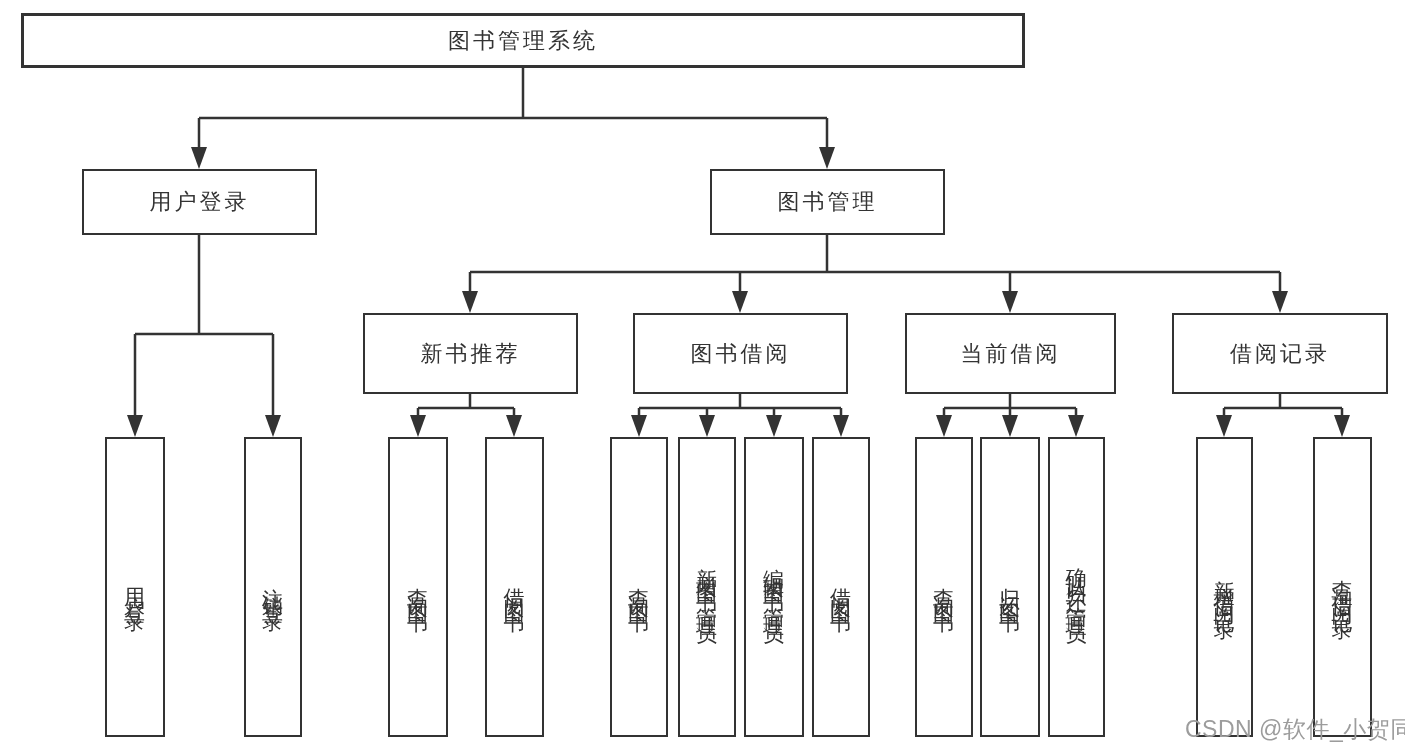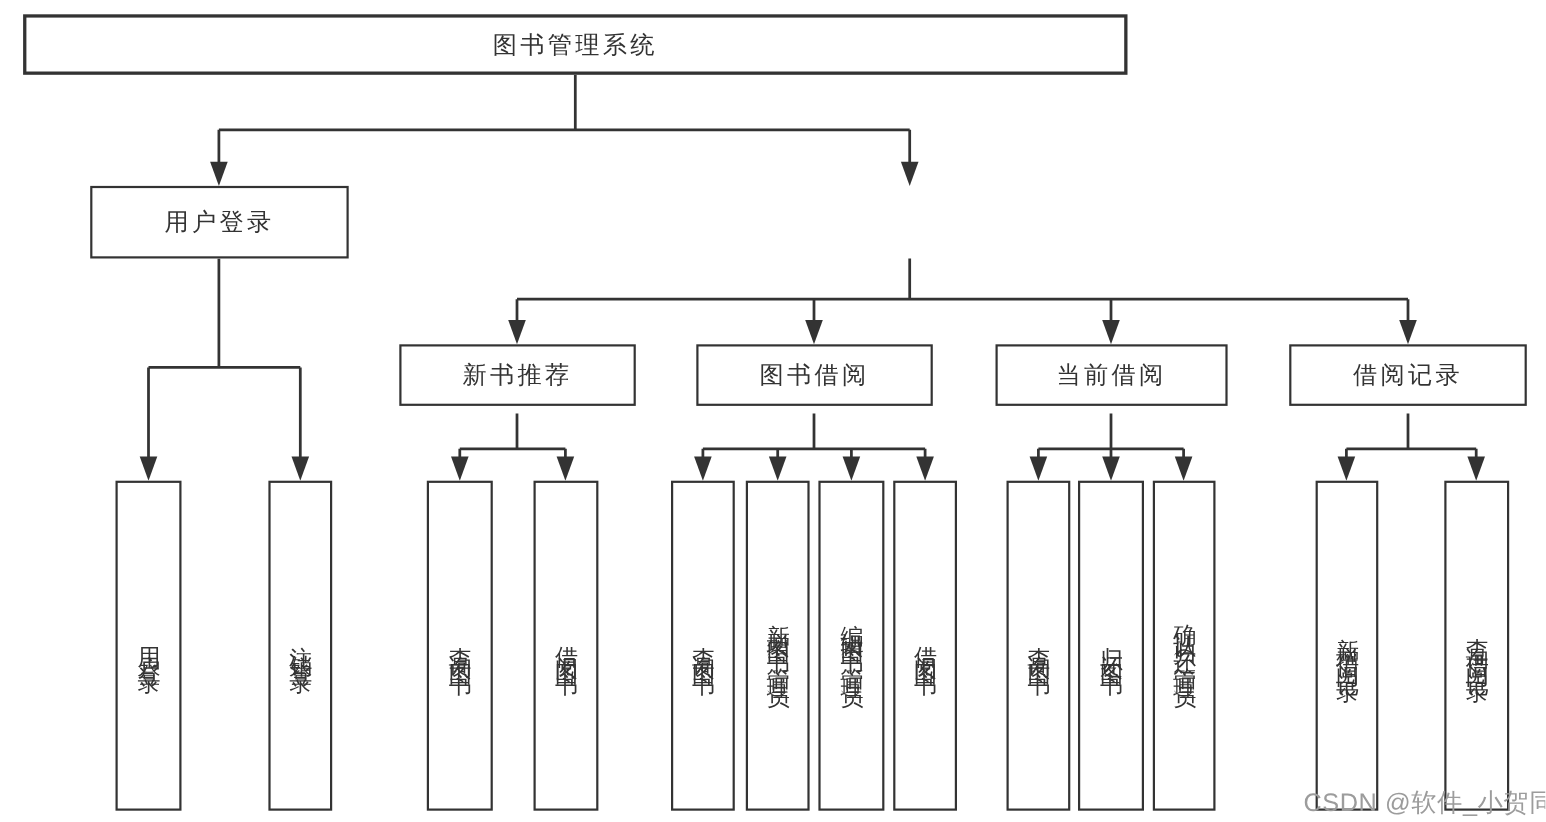--- a/index.html
+++ b/index.html
@@ -37,21 +37,21 @@
     white-space:nowrap;
   }
   .node.root{border-width:3px;}
   .node.v{
     writing-mode:vertical-lr;
     font-size:21px;
     letter-spacing:8px;
     line-height:1;
   }
   .lvl2{top:169px;height:66px;}
-  .lvl3{top:313px;height:56px;font-size:21px;}
+  .lvl3{top:313px;height:81px;font-size:21px;}
   .leaf{top:437px;height:300px;}
   .watermark{
     position:absolute;
     left:1185px;top:714px;
     font-size:23px;
     letter-spacing:0.5px;
     color:var(--wm);
     white-space:nowrap;
   }
 </style>
@@ -106,20 +106,21 @@
     <g>
       <path d="M1280,376 V408 M1224,408 H1342 M1224,408 V418 M1342,408 V418"></path>
       <polygon points="1216,415 1232,415 1224,437"></polygon>
       <polygon points="1334,415 1350,415 1342,437"></polygon>
     </g>
   </svg>
 
   <div class="node h root" style="left:21px;top:13px;width:1004px;height:55px;">图书管理系统</div>
 
   <div class="node h lvl2" style="left:82px;width:235px;">用户登录</div>
+  <div class="node h lvl2" style="left:710px;width:235px;">图书管理</div>
 
   <div class="node h lvl3" style="left:363px;width:215px;">新书推荐</div>
   <div class="node h lvl3" style="left:905px;width:211px;">当前借阅</div>
   <div class="node h lvl3" style="left:633px;width:215px;">图书借阅</div>
   <div class="node h lvl3" style="left:1172px;width:216px;">借阅记录</div>
 
   <div class="node v leaf" style="left:105px;width:60px;">用户登录</div>
   <div class="node v leaf" style="left:244px;width:58px;">注销登录</div>
 
   <div class="node v leaf" style="left:388px;width:60px;">查询图书</div>

